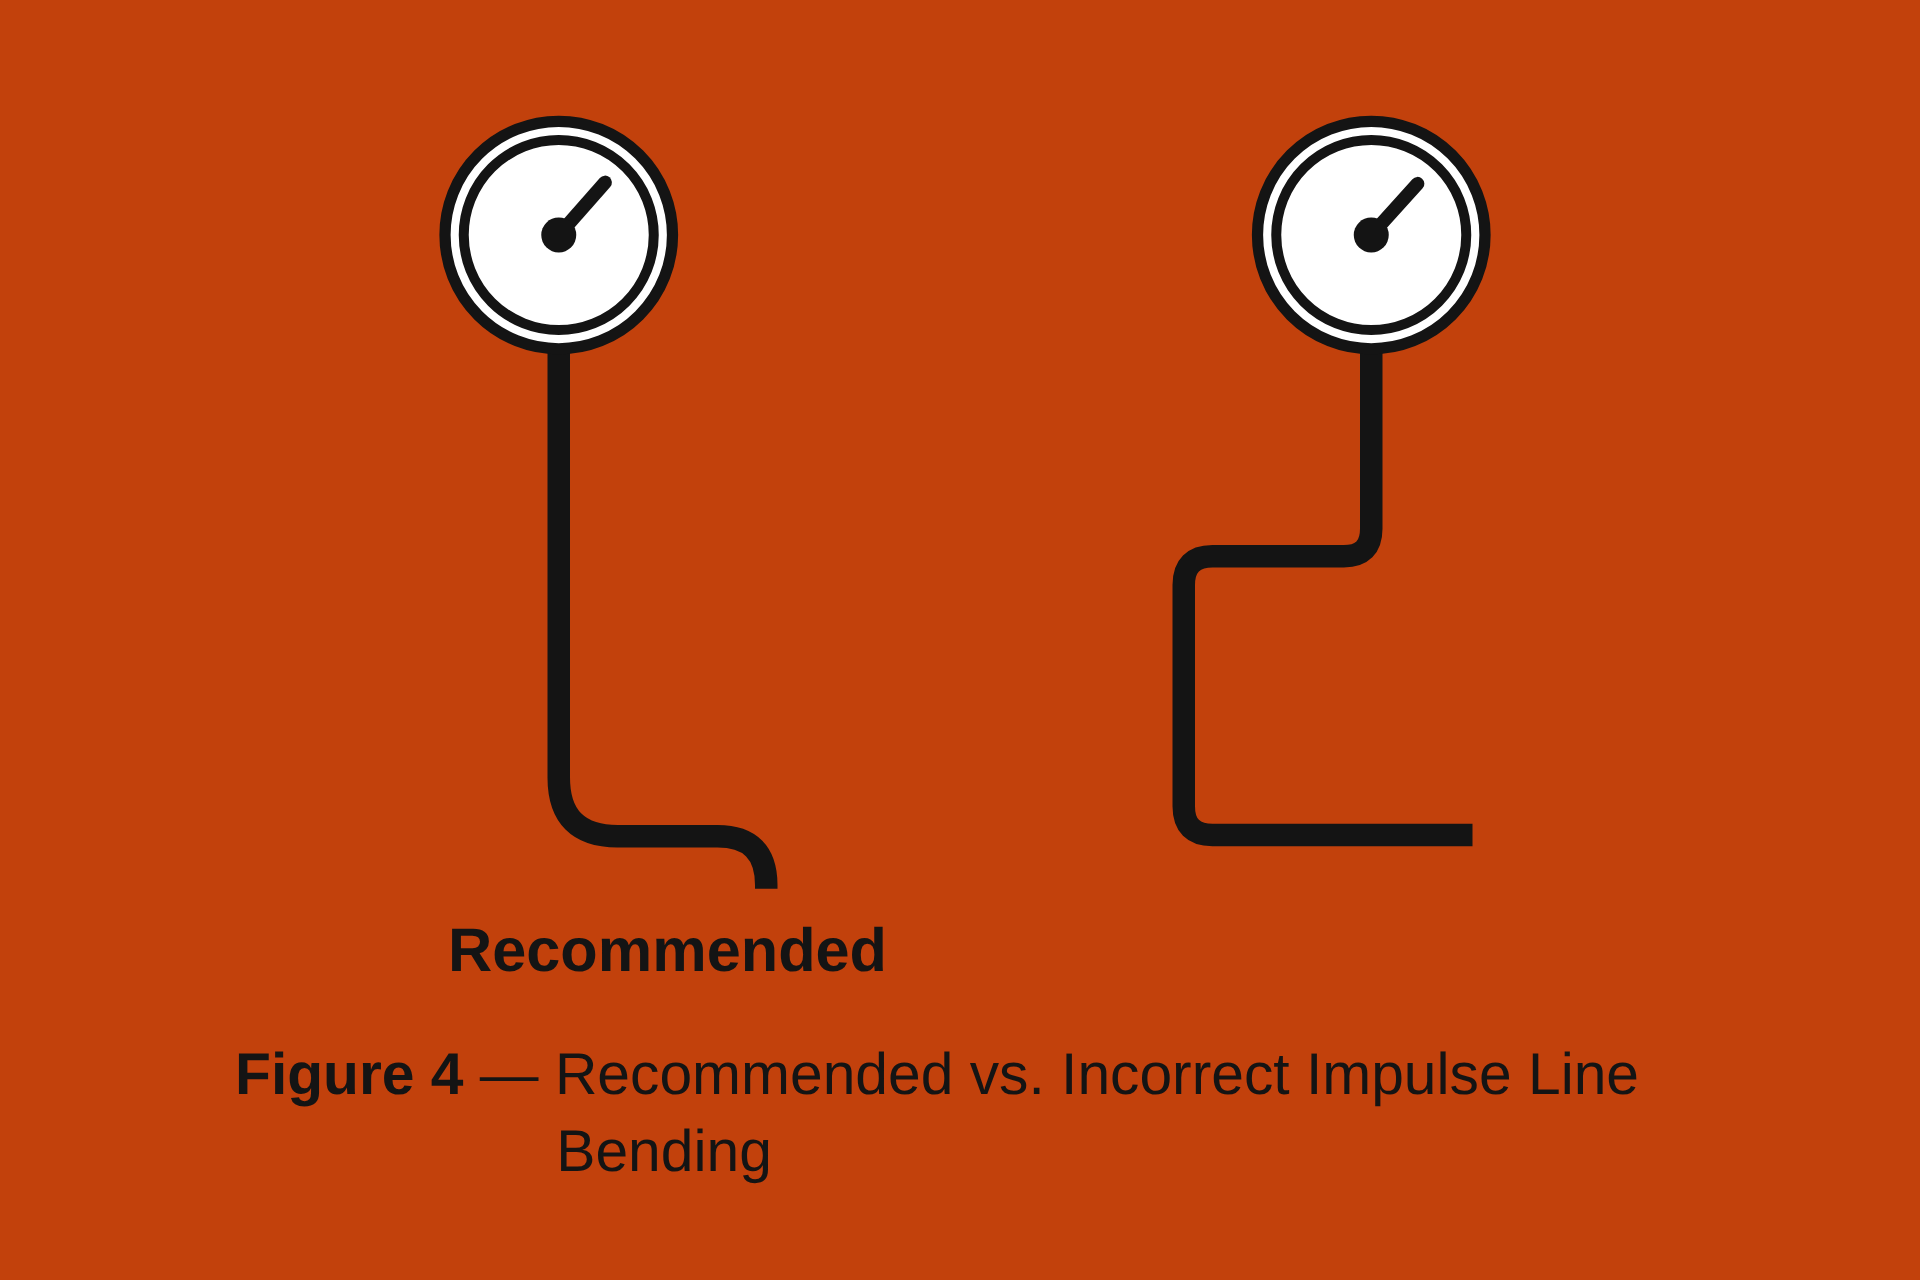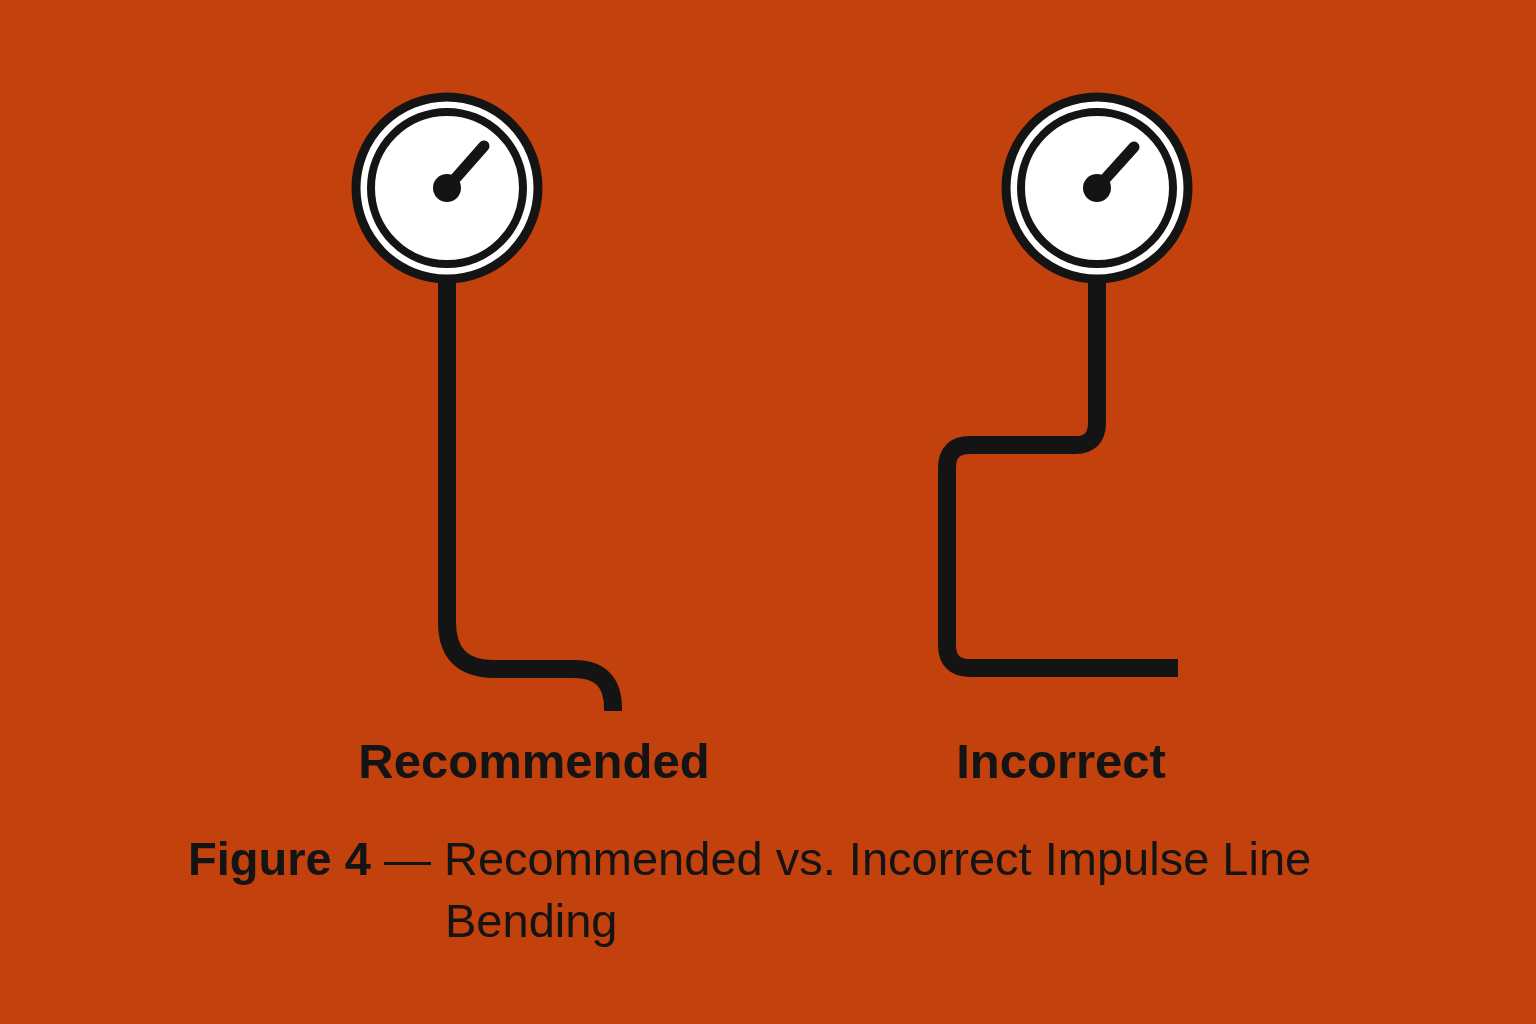--- a/index.html
+++ b/index.html
@@ -74,21 +74,20 @@
         <circle cx="1097" cy="188" r="76" fill="#ffffff" stroke-width="8" stroke="#141414"></circle>
         <line x1="1097" y1="188" x2="1134" y2="147" stroke-width="11" stroke-linecap="round" stroke="#141414"></line>
         <circle cx="1097" cy="188" r="14" stroke="none" fill="#141414"></circle>
       </g>
     </g>
 
   </svg>
 
   <div id="label-recommended" class="panel-label">Recommended</div>
 
-  <div id="label-incorrect" class="panel-label">Incorrect</div>
 
   <div class="caption">
     <span class="cap-label">Figure 4</span>
     <span class="cap-sep">—</span>
     <span class="cap-text">Recommended vs. Incorrect Impulse Line Bending</span>
   </div>
 
 </div>
 
 </body></html>

